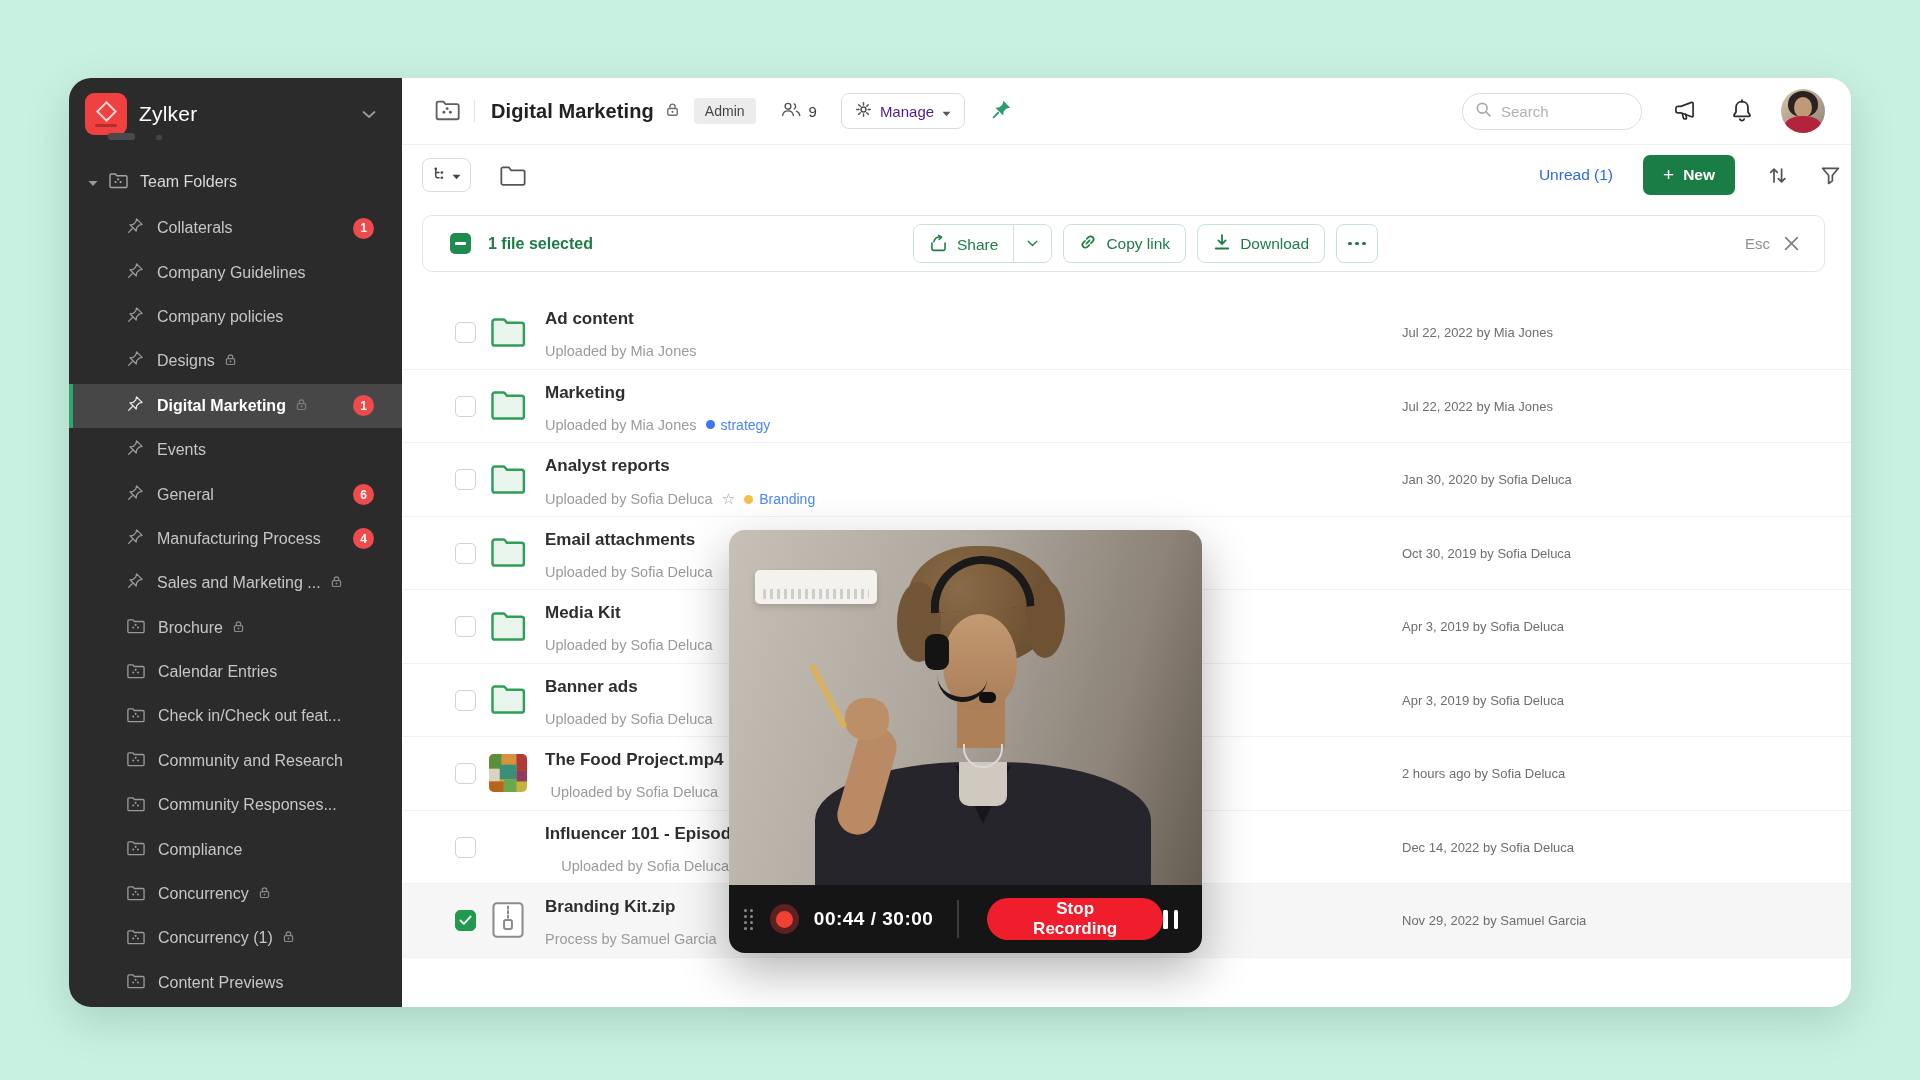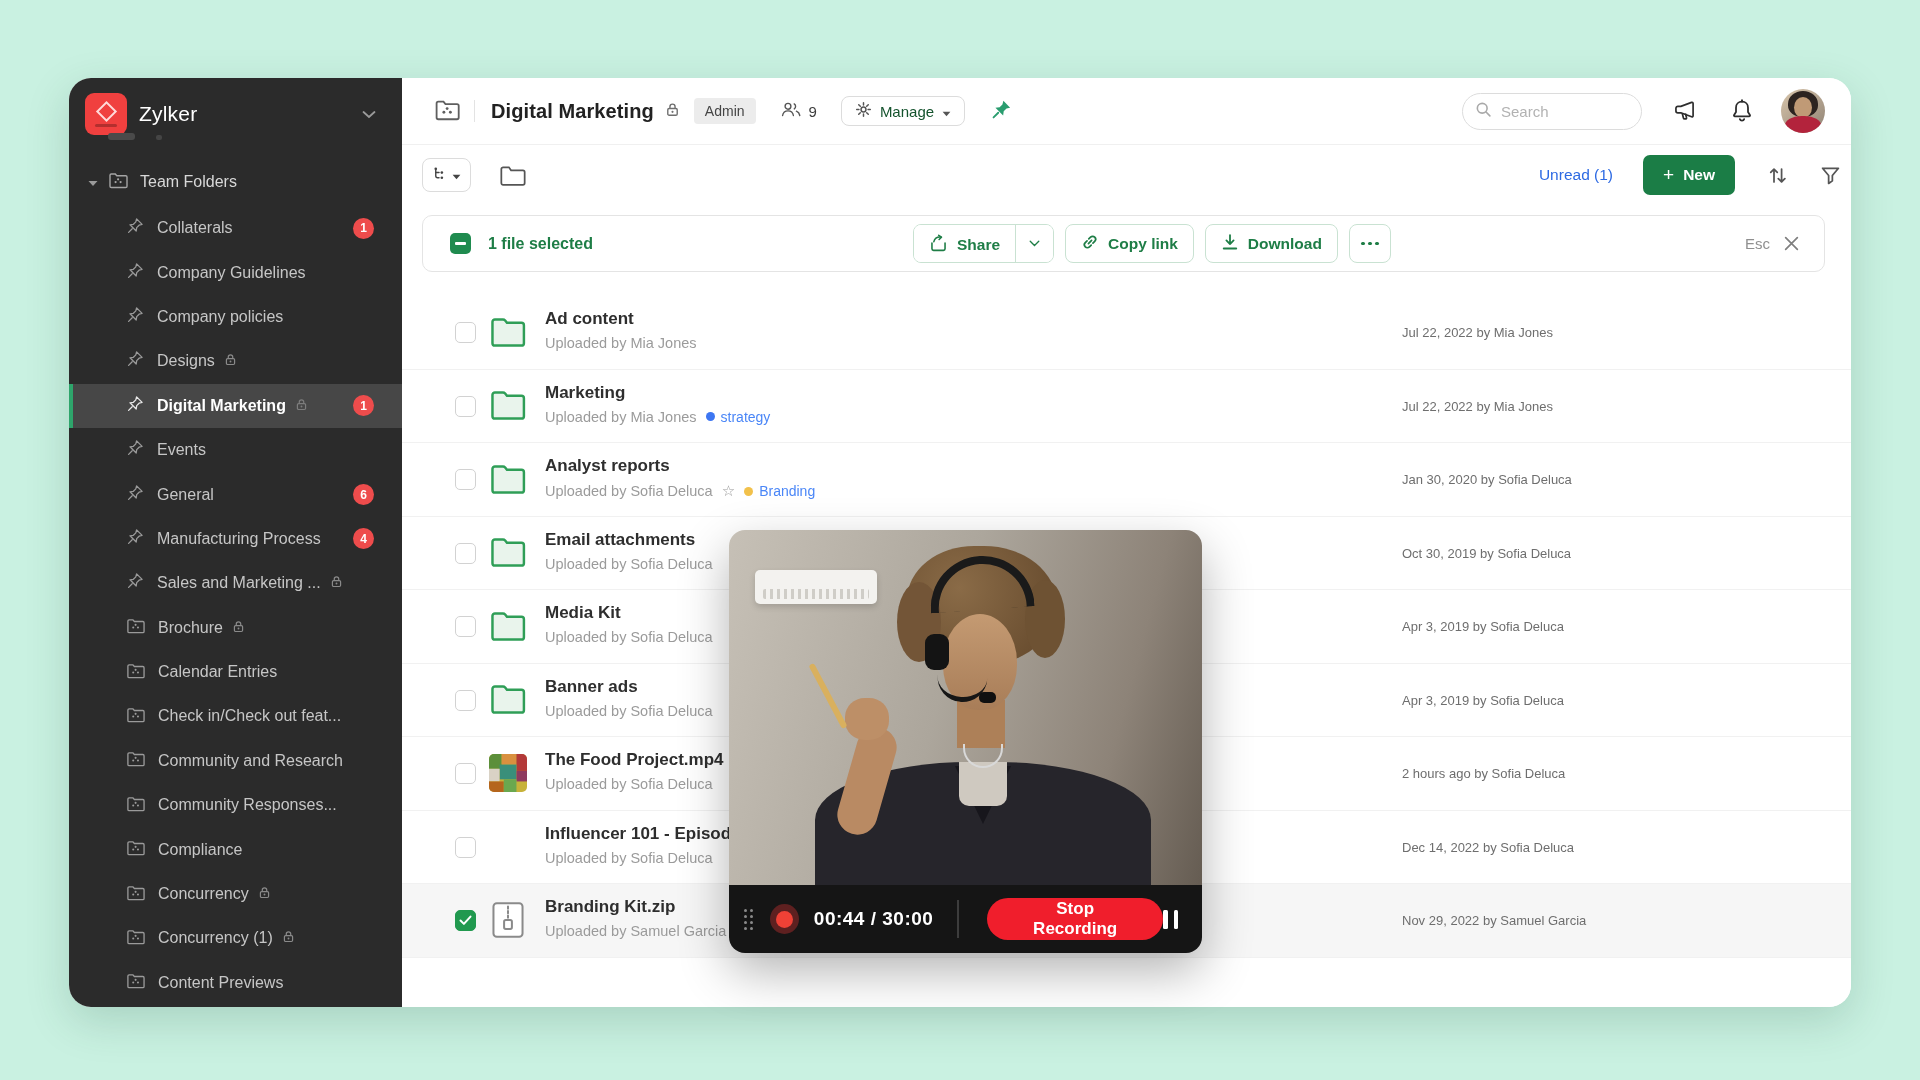--- a/index.html
+++ b/index.html
@@ -45,22 +45,22 @@
   .main { flex:1; background:#fff; position:relative; display:flex; flex-direction:column; }
 
   .m-header { height:67px; display:flex; align-items:center; padding:0 26px 0 32px; border-bottom:1px solid #f0f0f0; flex:none; }
   .bc-icon { color:#5f5f5f; }
   .hdr-div { width:1px; height:22px; background:#e3e3e3; margin:0 16px 0 14px; }
   .hdr-title { font-size:20px; font-weight:700; color:#222; letter-spacing:.1px; }
   .hdr-lock { color:#6f6f6f; margin-left:11px; }
   .admin-badge { margin-left:14px; background:#ececec; color:#454545; font-size:14px; border-radius:4px; padding:5px 11px; }
   .members { margin-left:24px; display:flex; align-items:center; gap:7px; color:#3c3c3c; font-size:15px; }
   .members .ic { color:#555; }
-  .manage-btn { margin-left:24px; display:flex; align-items:center; gap:8px; height:30px; padding:0 13px;
-    border:1px solid #dcdcdc; border-radius:8px; background:#fff; font-size:15px; color:#14532d; cursor:pointer; }
+  .manage-btn { margin-left:24px; display:flex; align-items:center; gap:8px; height:36px; padding:0 13px;
+    border:1px solid #dcdcdc; border-radius:8px; background:#fff; font-size:15px; color:#4c1d95; cursor:pointer; }
   .manage-btn .gear { color:#555; }
   .manage-btn .crt { color:#555; }
   .hdr-pin { margin-left:26px; color:#2a9d6f; }
 
   .hdr-right { margin-left:auto; display:flex; align-items:center; }
   .search-pill { width:180px; height:37px; border:1px solid #dcdcdc; border-radius:19px; display:flex; align-items:center;
     padding:0 12px; color:#a9a9a9; background:#fff; }
   .search-pill input { border:none; outline:none; width:110px; margin-left:9px; font-size:15px; color:#7f1d1d;
     font-family:"Liberation Sans","DejaVu Sans",sans-serif; background:transparent; }
   .search-pill input::placeholder { color:#b2b2b2; }
@@ -85,21 +85,21 @@
 
   
   .sel-bar { margin:10px 26px 0 20px; height:57px; border:1px solid #e4e4e4; border-radius:10px;
     position:relative; display:flex; align-items:center; background:#fff; flex:none; }
   .sel-left { display:flex; align-items:center; gap:17px; padding-left:27px; }
   .cb-ind { width:21px; height:21px; border-radius:5px; background:#1f8b4f; display:flex; align-items:center; justify-content:center; cursor:pointer; }
   .cb-ind i { display:block; width:11px; height:2.6px; background:#fff; border-radius:1px; }
   .sel-text { color:#1e7d46; font-size:16px; font-weight:700; }
   .sel-actions { position:absolute; left:490px; top:0; height:100%; display:flex; align-items:center; gap:11px; }
   .gbtn { height:39px; border:1px solid #c9e2d2; border-radius:8px; background:#fff; color:#1e7d46;
-    font-size:15.5px; font-weight:700; display:flex; align-items:center; gap:9px; padding:0 15px; cursor:pointer;
+    font-size:15.5px; font-weight:400; display:flex; align-items:center; gap:9px; padding:0 15px; cursor:pointer;
     font-family:"Liberation Sans","DejaVu Sans",sans-serif; }
   .share-split { display:flex; align-items:stretch; border:1px solid #c9e2d2; border-radius:8px; overflow:hidden; height:39px; }
   .share-split .gmain { border:none; border-radius:0; }
   .share-split .gcaret { width:38px; display:flex; align-items:center; justify-content:center; color:#1e7d46;
     border-left:1px solid #c9e2d2; cursor:pointer; background:#fff; }
   .more-btn { width:42px; justify-content:center; padding:0; gap:3.5px; }
   .more-btn i { width:3.6px; height:3.6px; border-radius:50%; background:#1e7d46; display:block; }
   .sel-esc { position:absolute; right:24px; display:flex; align-items:center; gap:13px; color:#8f8f8f; font-size:15px; }
   .sel-esc .x { color:#7f7f7f; display:flex; cursor:pointer; }
 
@@ -114,21 +114,21 @@
   .ficon-wrap { position:absolute; left:86px; top:50%; transform:translateY(-50%); width:40px; height:40px;
     display:flex; align-items:center; justify-content:center; }
   .ficon { display:none; }
   .file-row[data-icon="folder"]       .ficon-folder  { display:block; }
   .file-row[data-icon="video-thumb"]  .ficon-food    { display:block; }
   .file-row[data-icon="zip"]          .ficon-zip     { display:block; }
   .file-row[data-icon="doc"]          .ficon-doc     { display:block; }
   .ficon-food { width:38px; height:38px; border-radius:5px; overflow:hidden; }
   .finfo { position:absolute; left:143px; top:13px; }
   .fname { font-size:17px; font-weight:600; color:#2e2e2e; }
-  .fmeta { margin-top:6px; display:flex; align-items:center; gap:9px; font-size:14.5px; color:#9b9b9b; }
+  .fmeta { margin-top:14px; display:flex; align-items:center; gap:9px; font-size:14.5px; color:#9b9b9b;justify-content:center; }
   .star { color:#9b9b9b; font-size:15px; }
   .tag { display:flex; align-items:center; gap:6px; font-size:14px; font-weight:500; color:#4a86f7; }
   .tag .dot { width:9px; height:9px; border-radius:50%; background:#3d76f2; }
   .fdate { position:absolute; left:1000px; top:50%; transform:translateY(-50%); font-size:13px; color:#6e6e6e; }
 
   
   .recorder { position:absolute; left:729px; top:530px; width:473px; height:421px; border-radius:16px;
     box-shadow:0 20px 50px rgba(0,0,0,.30); z-index:50; }
   .photo { position:relative; width:100%; height:355px; border-radius:16px 16px 0 0; overflow:hidden;
     background:linear-gradient(105deg,#c6c0b6 0%,#aca69c 45%,#8d8378 78%,#655c52 100%); }
@@ -830,21 +830,21 @@
       <svg class="ficon ficon-zip" width="34" height="38" viewBox="0 0 30 34">
         <rect x="2" y="2" width="26" height="30" rx="3" fill="#fff" stroke="#8a8a8a" stroke-width="1.8"></rect>
         <path d="M15 5v2M15 9v2M15 13v2" stroke="#8a8a8a" stroke-width="1.8" stroke-linecap="round"></path>
         <rect x="11.5" y="17" width="7" height="8" rx="1.5" fill="none" stroke="#8a8a8a" stroke-width="1.8"></rect>
       </svg>
 
     </span>
     <div class="finfo">
       <div class="fname">Branding Kit.zip</div>
       <div class="fmeta">
-        <span>Uploaded by Samuel Garcia</span>
+        <span>Process by Samuel Garcia</span>
 
       </div>
     </div>
     <div class="fdate">Nov 29, 2022 by Samuel Garcia</div>
   </div>
       </div>
   </section>
 </div>
 
 <div class="recorder">

